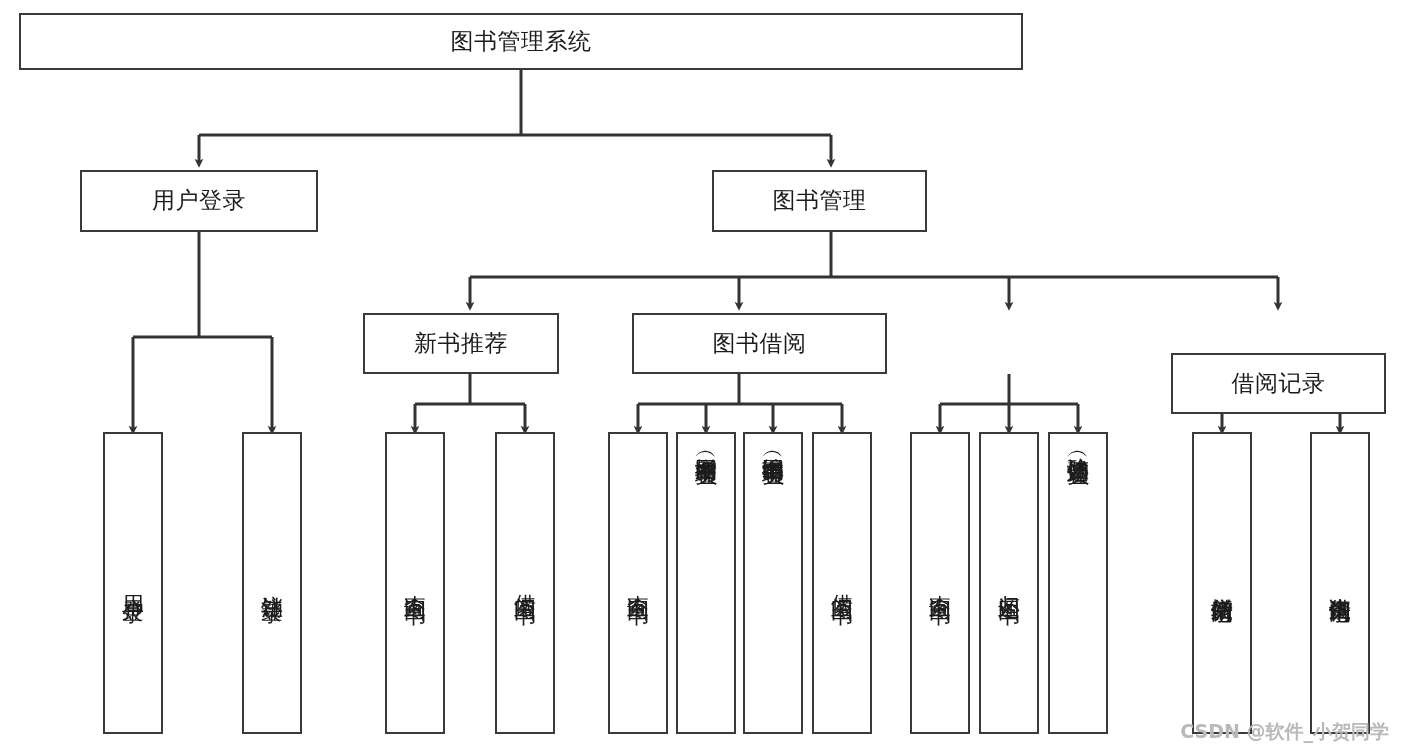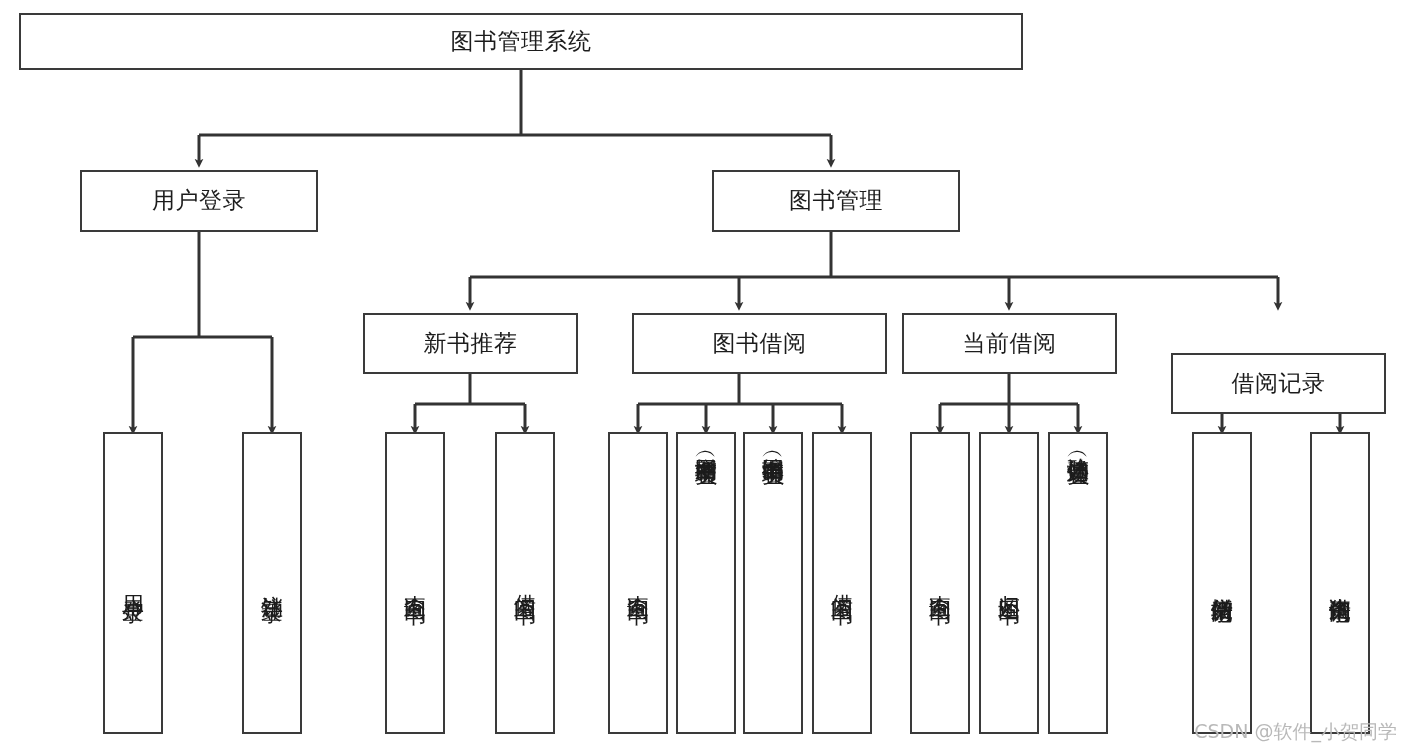--- a/index.html
+++ b/index.html
@@ -61,27 +61,28 @@
   }
   .node.vert.tall .label {
     letter-spacing: 1px;
   }
   .node.vert.centered {
     align-items: center;
     padding-top: 0;
   }
   .watermark {
     position: absolute;
-    right: 8px;
+    right: 16px;
     bottom: 2px;
     font-size: 19px;
     color: #b9b9b9;
     z-index: 5;
     white-space: nowrap;
     pointer-events: none;
+    font-weight: bold;
   }
 </style>
 </head>
 <body>
 
 <div id="diagram-root">
 
   <svg id="edges" viewBox="0 0 1405 747" xmlns="http://www.w3.org/2000/svg">
     <defs>
       <marker id="arrow" markerWidth="11" markerHeight="11" refX="4.2" refY="5" orient="auto" markerUnits="userSpaceOnUse">
@@ -133,35 +134,32 @@
   </svg>
 
   <div class="node horiz" style="left:19px; top:13px; width:1004px; height:57px;">
     <span class="label">图书管理系统</span>
   </div>
 
   <div class="node horiz" style="left:80px; top:170px; width:238px; height:62px;">
     <span class="label">用户登录</span>
   </div>
 
-  <div class="node horiz" style="left:712px; top:170px; width:248px; height:62px;">
+  <div class="node horiz" style="left:712px; top:170px; width:215px; height:62px;">
     <span class="label">图书管理</span>
   </div>
 
-  <div class="node horiz" style="left:363px; top:313px; width:215px; height:61px;">
+  <div class="node horiz" style="left:363px; top:313px; width:196px; height:61px;">
     <span class="label">新书推荐</span>
   </div>
 
   <div class="node horiz" style="left:632px; top:313px; width:255px; height:61px;">
     <span class="label">图书借阅</span>
   </div>
 
-  <div class="node horiz" style="left:902px; top:313px; width:215px; height:61px;">
-    <span class="label">当前借阅</span>
-  </div>
 
   <div class="node horiz" style="left:1171px; top:313px; width:215px; height:61px;margin-top:40px;">
     <span class="label">借阅记录</span>
   </div>
 
   <div class="node vert centered" style="left:103px; top:432px; width:60px; height:302px;">
     <span class="label">用户登录</span>
   </div>
 
   <div class="node vert centered" style="left:242px; top:432px; width:60px; height:302px;">

